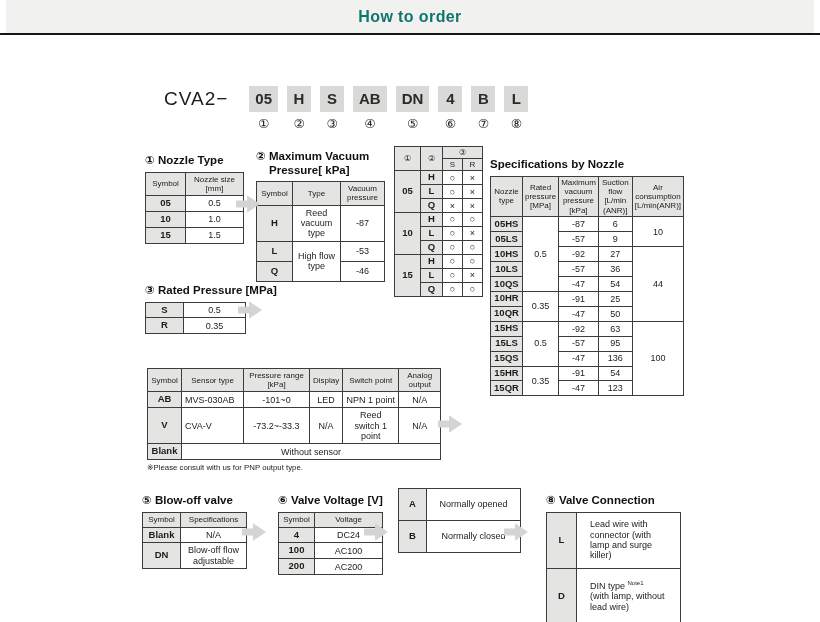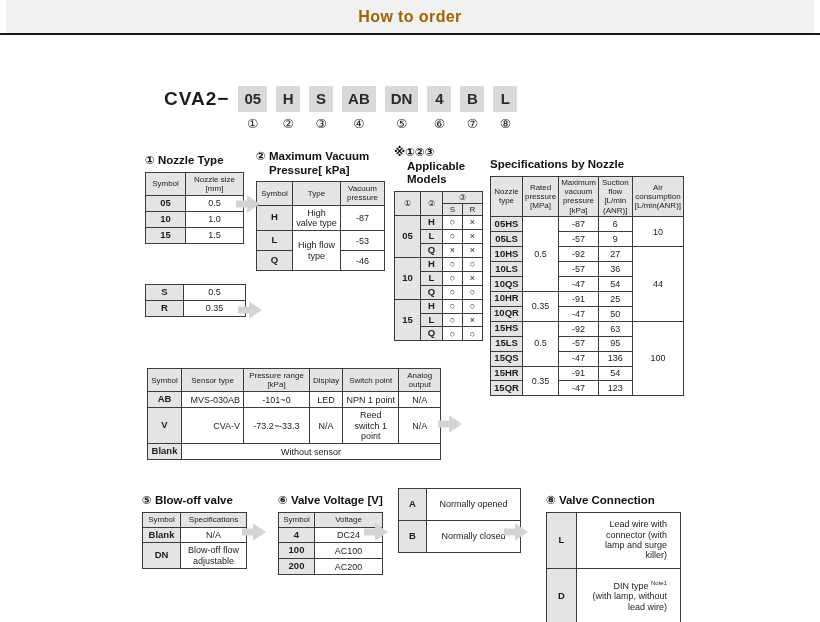--- a/index.html
+++ b/index.html
@@ -2,41 +2,41 @@
 <html><head>
 <meta charset="utf-8">
 <style>
   *{margin:0;padding:0;box-sizing:border-box}
   html,body{background:#fff}
   body{width:820px;height:622px;font-family:"Liberation Sans","DejaVu Sans",sans-serif;color:#1c1c1c;position:relative;overflow:hidden}
   .page{position:relative;width:820px;height:622px;background:#fff}
 
   
   .topbar{position:absolute;left:6px;top:0;width:808px;height:33px;background:#f1f1ef;display:flex;align-items:center;justify-content:center}
-  .topbar-title{font-size:16px;font-weight:bold;letter-spacing:.4px;color:#a16207}
+  .topbar-title{font-size:16px;font-weight:bold;letter-spacing:.4px;color:#0f766e}
   .top-rule{position:absolute;left:0;top:33px;width:820px;height:2px;background:#161616}
 
   
   .model-row{position:absolute;left:164px;top:86px;display:flex;align-items:flex-start}
-  .model-prefix{font-size:19px;font-weight:bold;letter-spacing:1px;line-height:26px;margin-right:0}
+  .model-prefix{font-size:19px;font-weight:normal;letter-spacing:1px;line-height:26px;margin-right:12px}
   .seg{display:flex;flex-direction:column;align-items:center;margin-left:9px}
   .seg-code{background:#d9d9d8;font-size:15px;font-weight:bold;line-height:26px;min-width:24px;text-align:center;padding:0 6px;color:#2a2a2a}
   .seg-num{font-size:12.5px;margin-top:4px;color:#222}
 
   
   .sec{position:absolute}
   .sec-title{font-size:11.5px;font-weight:bold;margin-bottom:4px;line-height:1.18;padding-left:13px;text-indent:-13px;color:#111}
   .note{font-size:7.8px;margin-top:3px;color:#222}
 
   
   table{border-collapse:collapse;background:#fff;table-layout:fixed}
   td,th{border:1px solid #3c3c3c;font-size:9px;line-height:1.15;padding:2px 3px;text-align:center;vertical-align:middle;background:#fff;height:13px;word-wrap:break-word}
   th{background:#e4e4e2;font-weight:normal;font-size:8px}
   th.b,td.b{font-weight:bold;font-size:9.5px}
-  .l{text-align:right}
+  .l{text-align:left}
   sup{font-size:6px}
 
   .t-applicable td,.t-applicable th{height:11px;padding:1px 2px}
   .t-spec td,.t-spec th{height:12px;padding:1.5px 2px}
   .t-maxvac td{height:20px}
   .t-vgen td,.t-vgen th{height:32px}
   .t-conn td,.t-conn th{height:56px}
   .t-conn td.l{padding:4px 13px}
   .t-blow td,.t-blow th{height:15px}
   .t-volt td,.t-volt th{height:15px}
@@ -138,57 +138,57 @@
           <col style="width:44px">
         </colgroup>
     <tbody>
           <tr>
             <th>Symbol</th>
             <th>Type</th>
             <th>Vacuum pressure</th>
           </tr>
           <tr>
             <th class="b">H</th>
-            <td>High valve type</td>
+            <td>Reed vacuum type</td>
             <td>-87</td>
           </tr>
           <tr>
             <th class="b">L</th>
             <td rowspan="2">High flow type</td>
             <td>-53</td>
           </tr>
           <tr>
             <th class="b">Q</th>
             <td>-46</td>
           </tr>
         </tbody>
       </table>
   </div>
 
   <div class="sec sec-rated">
+    <div class="sec-title">③ Rated Pressure [MPa]</div>
     <table class="t-rated">
       <colgroup>
           <col style="width:38px">
           <col style="width:62px">
         </colgroup>
     <tbody>
           <tr>
             <th class="b">S</th>
             <td>0.5</td>
           </tr>
           <tr>
             <th class="b">R</th>
             <td>0.35</td>
           </tr>
         </tbody>
       </table>
   </div>
 
   <div class="sec sec-applicable">
-    <div class="sec-title">※①②③ Applicable Models</div>
     <table class="t-applicable">
       <colgroup>
           <col style="width:26px">
           <col style="width:22px">
           <col style="width:20px">
           <col style="width:20px">
         </colgroup>
     <tbody>
           <tr>
             <th rowspan="2">①</th>
@@ -374,20 +374,21 @@
             <td>N/A</td>
             <td>Reed switch 1 point</td>
             <td>N/A</td>
           </tr>
           <tr>
             <th class="b">Blank</th>
             <td colspan="5">Without sensor</td>
           </tr>
         </tbody>
       </table>
+    <div class="note">※Please consult with us for PNP output type.</div>
   </div>
 
   <div class="sec sec-blow">
     <div class="sec-title">⑤ Blow-off valve</div>
     <table class="t-blow">
       <colgroup>
           <col style="width:38px">
           <col style="width:66px">
         </colgroup>
     <tbody>

